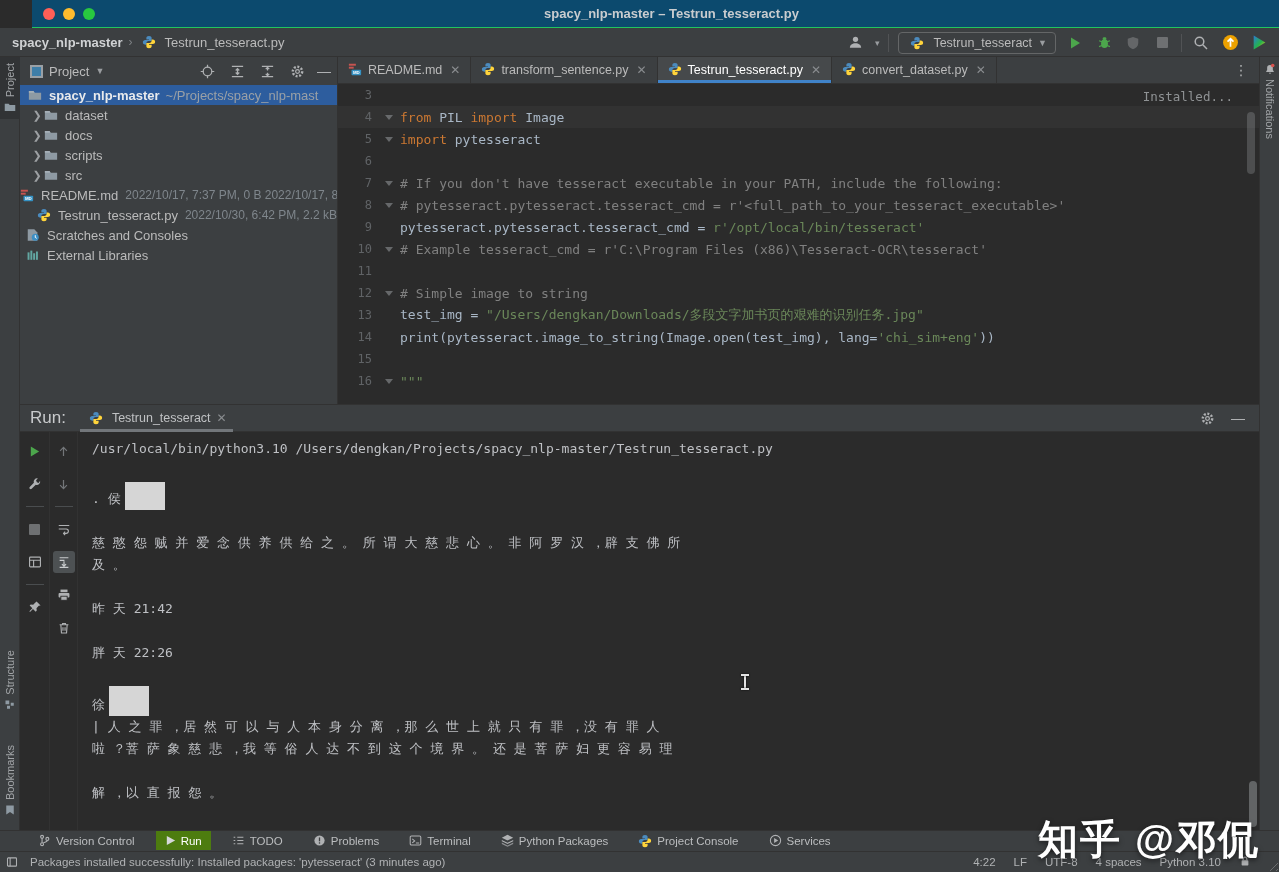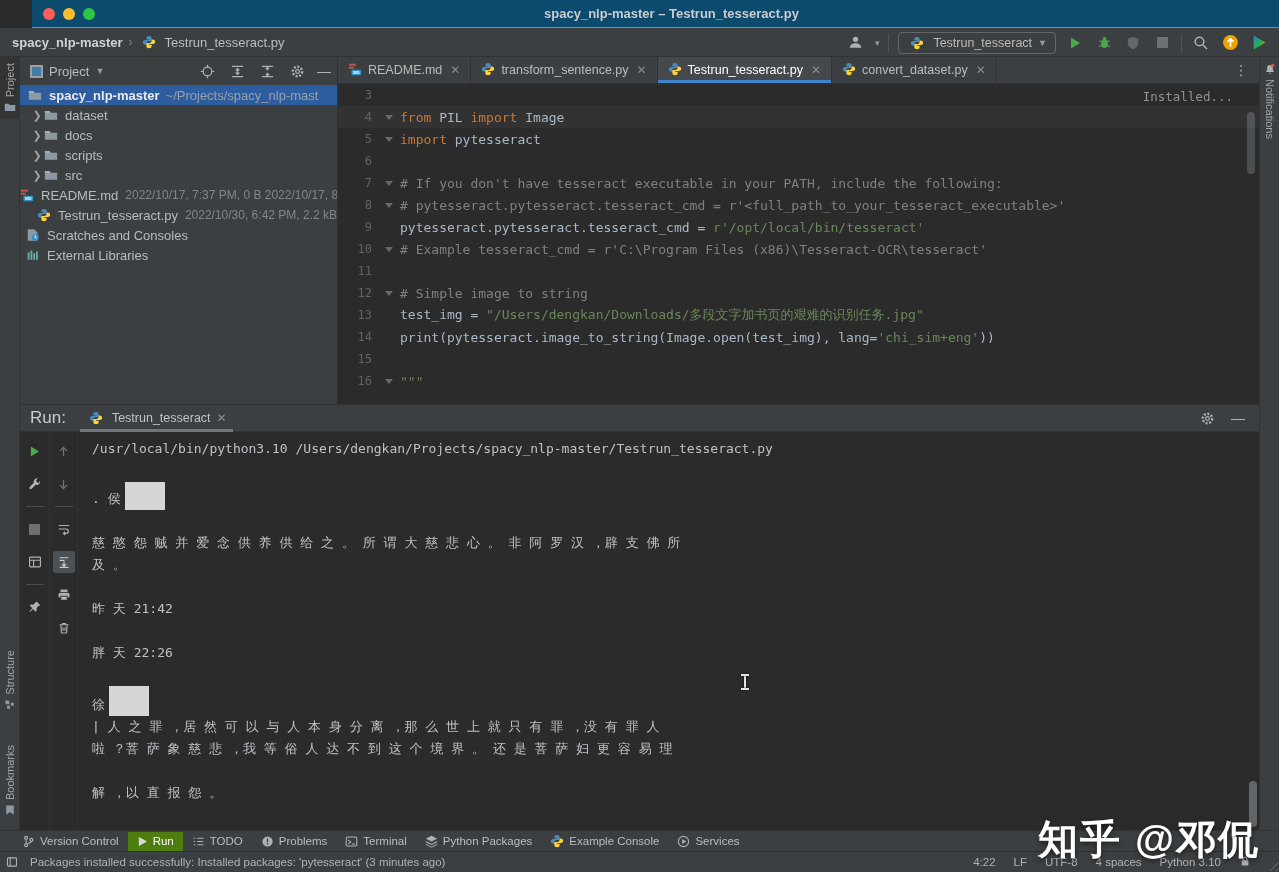--- a/index.html
+++ b/index.html
@@ -103,21 +103,21 @@
 
   .console { position:relative; flex:1; overflow:hidden; padding:6px 0 0 14px;
     font-family:"DejaVu Sans Mono", monospace; font-size:13px; color:#bfc1c5; }
   .console-line { min-height:22px; line-height:22px; white-space:pre; display:flex; align-items:flex-end; }
   .ocr-box { display:inline-block; background:#d6d6d6; margin-left:4px; vertical-align:middle; }
   .console-scroll { position:absolute; right:2px; bottom:4px; width:8px; height:46px;
     background:rgba(200,205,210,.35); border-radius:4px; }
 
   
   .bottom-bar { position:absolute; left:0; top:830px; width:1279px; height:21px;
-    background:#3c3f41; border-top:1px solid #323232; display:flex; align-items:center; gap:0; padding-left:13px; }
+    background:#3c3f41; border-top:1px solid #323232; display:flex; align-items:flex-start; gap:12px; padding-left:29px; }
   .tool-btn { display:flex; align-items:center; gap:5px; font-size:11.5px; color:#bbbdbf;
     padding:2px 9px; height:19px; }
   .tool-btn.active { background:#4d7c0f; color:#ffffff; }
 
   
   .status-bar { position:absolute; left:0; top:851px; width:1279px; height:21px;
     background:#3c3f41; border-top:1px solid #323232; display:flex; align-items:center; font-size:11.5px; color:#b0b2b4; }
   .sb-ico { margin:0 12px 0 6px; display:flex; }
   .sb-right { margin-left:auto; display:flex; align-items:center; gap:18px; margin-right:28px; }
   .grip { position:absolute; right:1px; bottom:1px; width:12px; height:12px;
@@ -632,21 +632,21 @@
         </span>
         <span>Python Packages</span>
       </div>
       <div class="tool-btn">
         <span style="display: flex;">
           <svg width="14" height="14" viewBox="0 0 16 16">
             <path fill="#4b8bbe" d="M8 1C6 1 5 1.9 5 3.2V5h3v.8H3.6C2.1 5.8 1 6.9 1 8.4S2.1 11 3.6 11H5V9.3C5 7.9 6.1 6.8 7.5 6.8H11V3.2C11 1.9 10 1 8 1z"></path>
             <path fill="#ffd43b" d="M8 15c2 0 3-.9 3-2.2V11H8v-.8h4.4c1.5 0 2.6-1.1 2.6-2.6S13.9 5 12.4 5H11v1.7C11 8.1 9.9 9.2 8.5 9.2H5v3.6C5 14.1 6 15 8 15z"></path>
           </svg>
         </span>
-        <span>Example Console</span>
+        <span>Project Console</span>
       </div>
       <div class="tool-btn">
         <span style="display: flex;">
           <svg width="13" height="13" viewBox="0 0 16 16">
             <circle cx="8" cy="8" r="6.3" fill="none" stroke="#afb1b3" stroke-width="1.3"></circle>
             <path fill="#afb1b3" d="M6.3 5l5 3-5 3z"></path>
           </svg>
         </span>
         <span>Services</span>
       </div>

